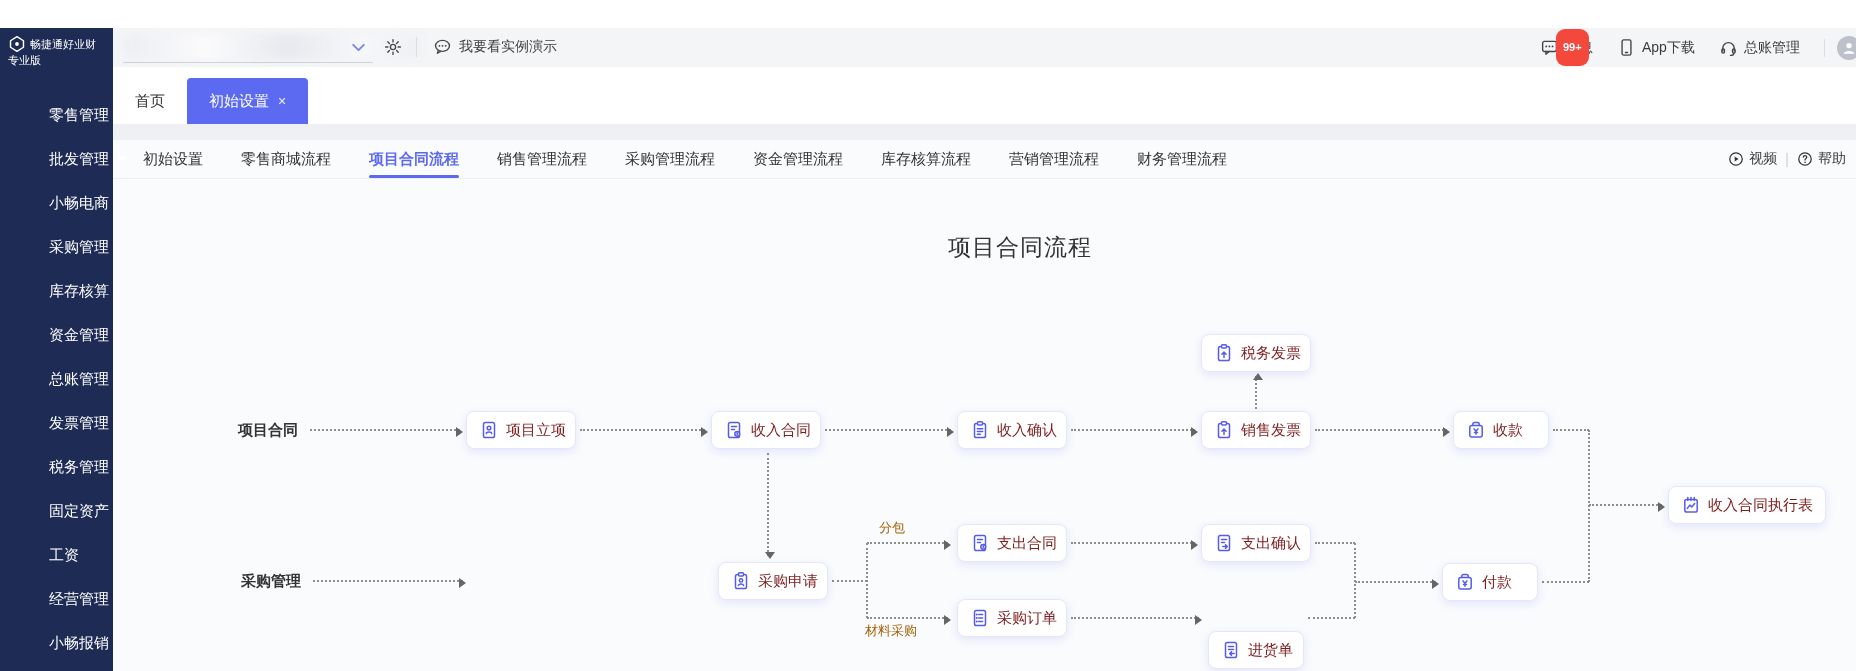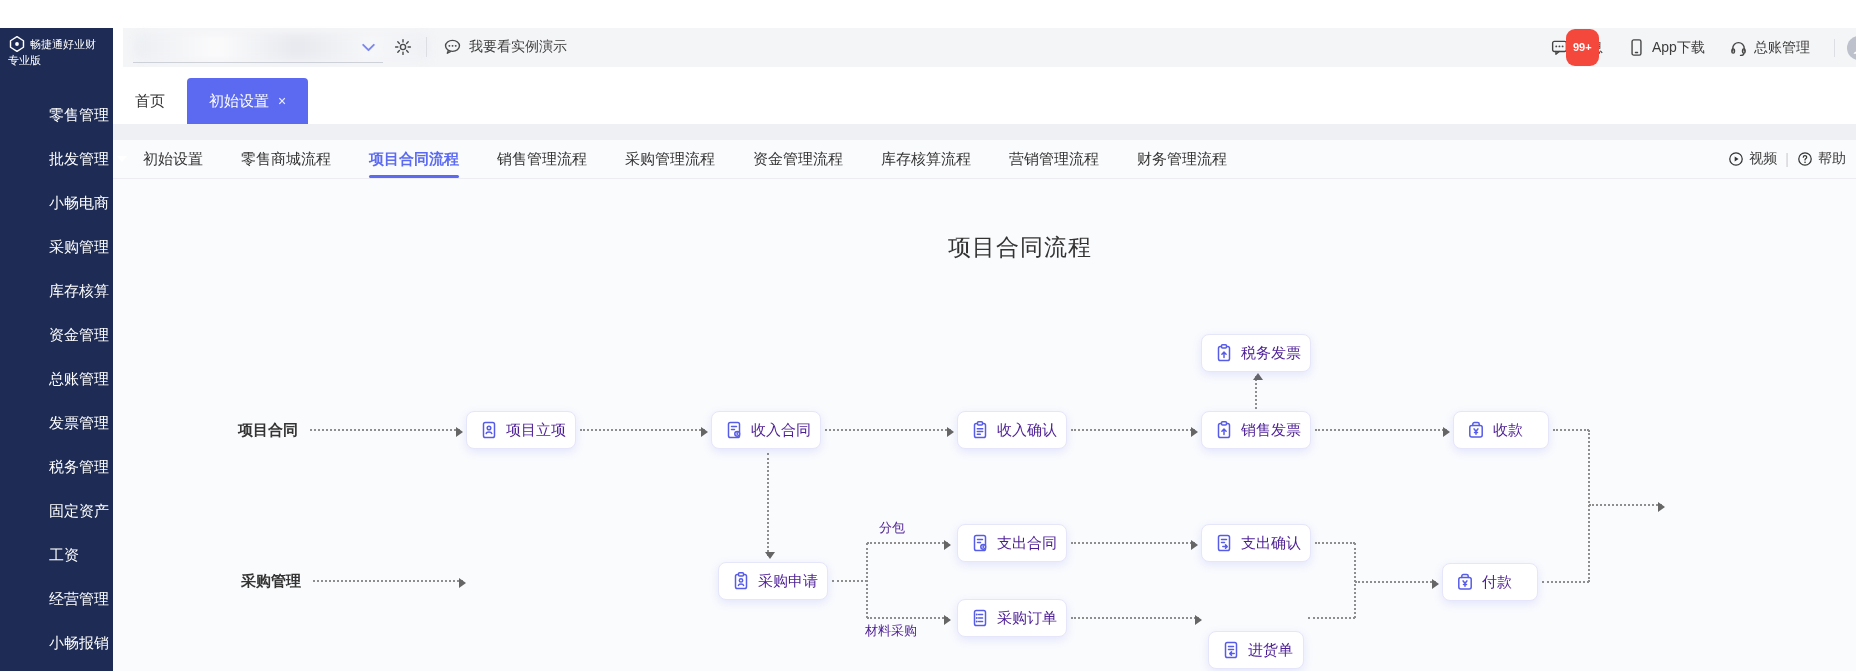--- a/index.html
+++ b/index.html
@@ -13,21 +13,21 @@
   .logo-row{display:flex;align-items:center;gap:4px;}
   .logo-mark{flex:0 0 auto;display:inline-flex;}
   .logo-title{color:#fff;font-size:11px;white-space:nowrap;}
   .logo-edition{color:#fff;font-size:11px;}
   .sb-menu{position:absolute;top:65px;left:0;right:0;padding-left:24px;}
   .sb-item{height:44px;display:flex;align-items:center;padding-left:25px;cursor:pointer;}
   .sb-label{color:#fff;font-size:15px;white-space:nowrap;}
   .caret{width:0;height:0;border-left:5px solid transparent;border-right:5px solid transparent;
          border-top:6px solid #fff;margin-left:8px;}
   
-  .header{position:absolute;left:113px;top:28px;right:0;height:39px;background:#f4f5f7;margin-left:10px;}
+  .header{position:absolute;left:113px;top:28px;right:0;height:39px;background:#f4f5f7;}
   .redacted{position:absolute;left:12px;top:6px;width:295px;height:26px;border-radius:6px;
             background:linear-gradient(90deg,#eceef2 0%,#fbfbfc 28%,#e7e9ee 55%,#f6f7f9 80%,#eef0f4 100%);
             filter:blur(4px);}
   .sel-underline{position:absolute;left:10px;top:34px;width:250px;height:1px;background:#cfd1d8;}
   .hdr-ic{display:inline-flex;align-items:center;justify-content:center;cursor:pointer;}
   .hdr-chevron{position:absolute;left:237px;top:11px;}
   .hdr-gear{position:absolute;left:271px;top:10px;}
   .hdr-div1{position:absolute;left:303px;top:9px;width:1px;height:20px;background:#dcdee3;}
   .demo-link{position:absolute;left:320px;top:9px;display:flex;align-items:center;gap:7px;cursor:pointer;}
   .demo-label{font-size:14px;color:#3d3d3d;}
@@ -58,23 +58,23 @@
   .stc-item{display:flex;align-items:center;gap:5px;font-size:14px;color:#3c3c3c;cursor:pointer;}
   .stc-div{color:#cfcfd4;font-size:14px;}
   
   .fc-canvas{position:absolute;left:113px;top:176px;width:1743px;height:495px;z-index:1;}
   .fc-title{position:absolute;left:907px;top:56px;transform:translateX(-50%);font-size:23px;color:#333;
             font-weight:500;letter-spacing:1px;white-space:nowrap;}
   .fc-node{position:absolute;height:38px;box-sizing:border-box;background:#fff;border:1px solid #e5e6fa;
            border-radius:8px;box-shadow:0 3px 10px rgba(90,100,240,.14);display:flex;align-items:center;
            padding-left:12px;gap:7px;cursor:pointer;z-index:3;}
   .fc-ic{display:inline-flex;flex:0 0 auto;}
-  .fc-nl{font-size:15px;color:#4c1d95;white-space:nowrap;}
+  .fc-nl{font-size:15px;color:#7f1d1d;white-space:nowrap;}
   .fc-label{position:absolute;transform:translateY(-50%);font-size:15px;color:#333;font-weight:bold;white-space:nowrap;z-index:2;}
-  .fc-label.muted{font-size:13px;color:#4c1d95;font-weight:normal;}
+  .fc-label.muted{font-size:13px;color:#a16207;font-weight:normal;}
   .edge{position:absolute;z-index:1;}
   .edge.h{height:0;border-top:2px dotted #8e8e8e;}
   .edge.v{width:0;border-left:2px dotted #8e8e8e;}
   .edge.ar-right::after{content:"";position:absolute;right:-3px;top:-4px;width:0;height:0;
       border-left:7px solid #666;border-top:5px solid transparent;border-bottom:5px solid transparent;}
   .edge.ar-down::after{content:"";position:absolute;left:-4px;bottom:-3px;width:0;height:0;
       border-top:7px solid #666;border-left:5px solid transparent;border-right:5px solid transparent;}
   .edge.ar-up::before{content:"";position:absolute;left:-4px;top:-3px;width:0;height:0;
       border-bottom:7px solid #666;border-left:5px solid transparent;border-right:5px solid transparent;}
 </style>
@@ -352,20 +352,32 @@
         <svg width="20" height="20" viewBox="0 0 20 20">
           <g fill="none" stroke="#575ce8" stroke-width="1.5" stroke-linecap="round" stroke-linejoin="round">
             <rect x="4.5" y="3.5" width="11" height="14" rx="1.8"></rect>
             <rect x="7.5" y="1.8" width="5" height="3.2" rx="1" fill="#fff"></rect>
             <path d="M10 14.4V9.2M7.9 11.2L10 9.1l2.1 2.1"></path>
           </g>
         </svg>
       </span>
       <span class="fc-nl">税务发票</span>
     </div>
+    <div class="fc-node" style="left: 1555px; top: 310px; width: 158px;">
+      <span class="fc-ic">
+        <svg width="20" height="20" viewBox="0 0 20 20">
+          <g fill="none" stroke="#575ce8" stroke-width="1.5" stroke-linecap="round" stroke-linejoin="round">
+            <rect x="3.8" y="4.5" width="12.4" height="12.5" rx="1.8"></rect>
+            <path d="M6.8 2.5v3M10 2.5v3M13.2 2.5v3"></path>
+            <path d="M6.3 13.4l2.5-3.3 2 1.8 2.9-3.4"></path>
+          </g>
+        </svg>
+      </span>
+      <span class="fc-nl">收入合同执行表</span>
+    </div>
     <div class="fc-node" style="left: 605px; top: 386px; width: 110px;">
       <span class="fc-ic">
         <svg width="20" height="20" viewBox="0 0 20 20">
           <g fill="none" stroke="#575ce8" stroke-width="1.5" stroke-linecap="round" stroke-linejoin="round">
             <rect x="4.5" y="3.5" width="11" height="14" rx="1.8"></rect>
             <rect x="7.5" y="1.8" width="5" height="3.2" rx="1" fill="#fff"></rect>
             <circle cx="10" cy="9.4" r="1.7"></circle>
             <path d="M7.4 14.4c.5-1.9 4.7-1.9 5.2 0"></path>
           </g>
         </svg>

